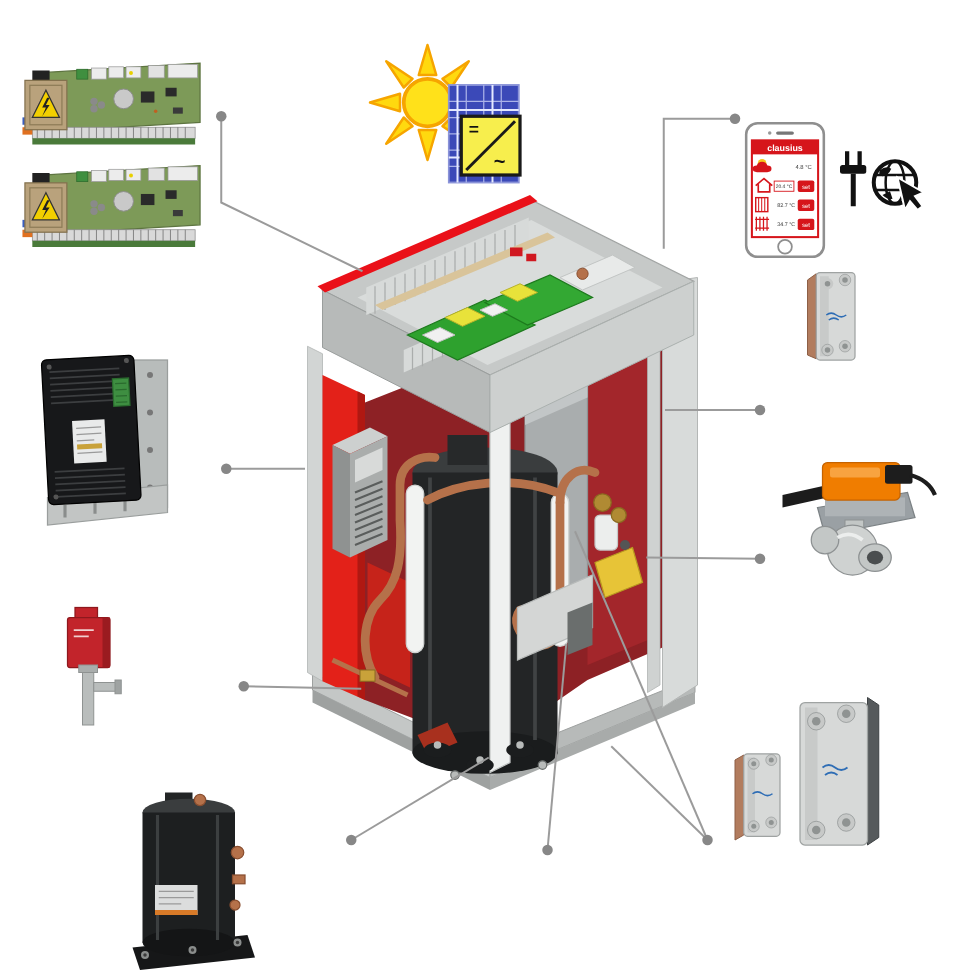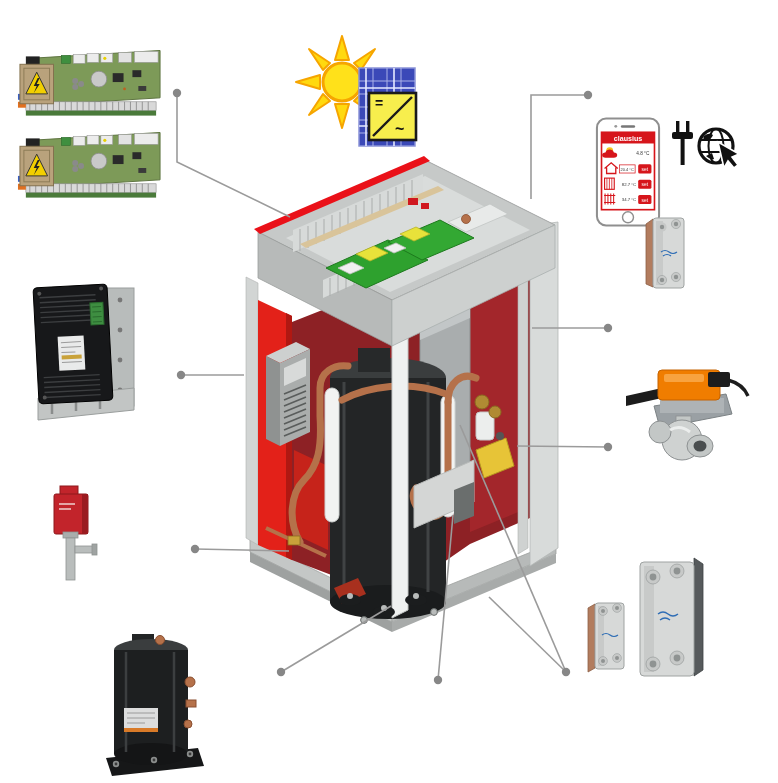--- a/index.html
+++ b/index.html
@@ -118,21 +118,21 @@
       </g>
       <g>
         <rect x="11" y="27" width="47" height="47" fill="#f7ee4d" stroke="#1a1a1a" stroke-width="2.6"></rect>
         <line x1="15" y1="70" x2="54" y2="31" stroke="#1a1a1a" stroke-width="2.4"></line>
         <text x="17" y="42" font-size="14" font-weight="bold" fill="#111">=</text>
         <text x="37" y="68" font-size="16" font-weight="bold" fill="#111">~</text>
       </g>
     </svg>
   </div>
 
-  <div class="comp" style="left:595px;top:97px;margin-top:20px;">
+  <div class="comp" style="left:595px;top:97px;">
     <svg width="66" height="110" viewBox="0 0 64 108">
       <rect x="1.5" y="1.5" width="61" height="105" rx="9" fill="#ffffff" stroke="#8f8f8f" stroke-width="2"></rect>
       <rect x="25" y="8" width="14" height="2.6" rx="1.3" fill="#777"></rect>
       <circle cx="20" cy="9.2" r="1.4" fill="#999"></circle>
       <circle cx="32" cy="98.5" r="5.4" fill="#fff" stroke="#8f8f8f" stroke-width="1.4"></circle>
       <rect x="6" y="15" width="52" height="76" fill="#ffffff" stroke="#d6151b" stroke-width="1.6"></rect>
       <rect x="6" y="15" width="52" height="11" fill="#d6151b"></rect>
       <text x="32" y="23.3" font-size="7" font-weight="bold" fill="#ffffff" text-anchor="middle">clausius</text>
 
       <g>

